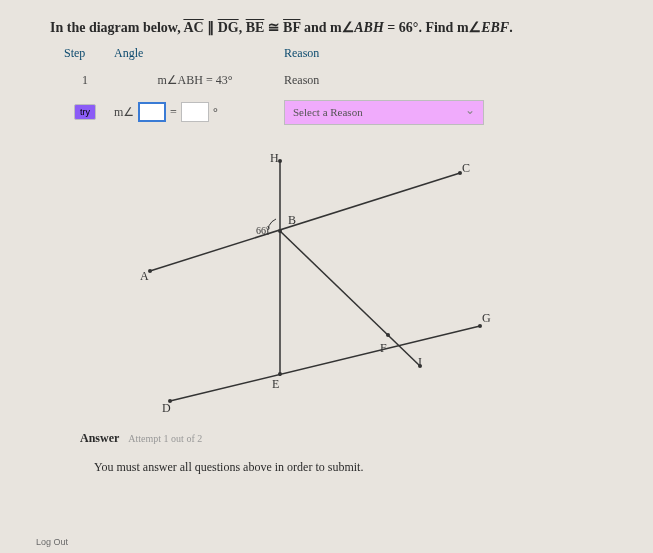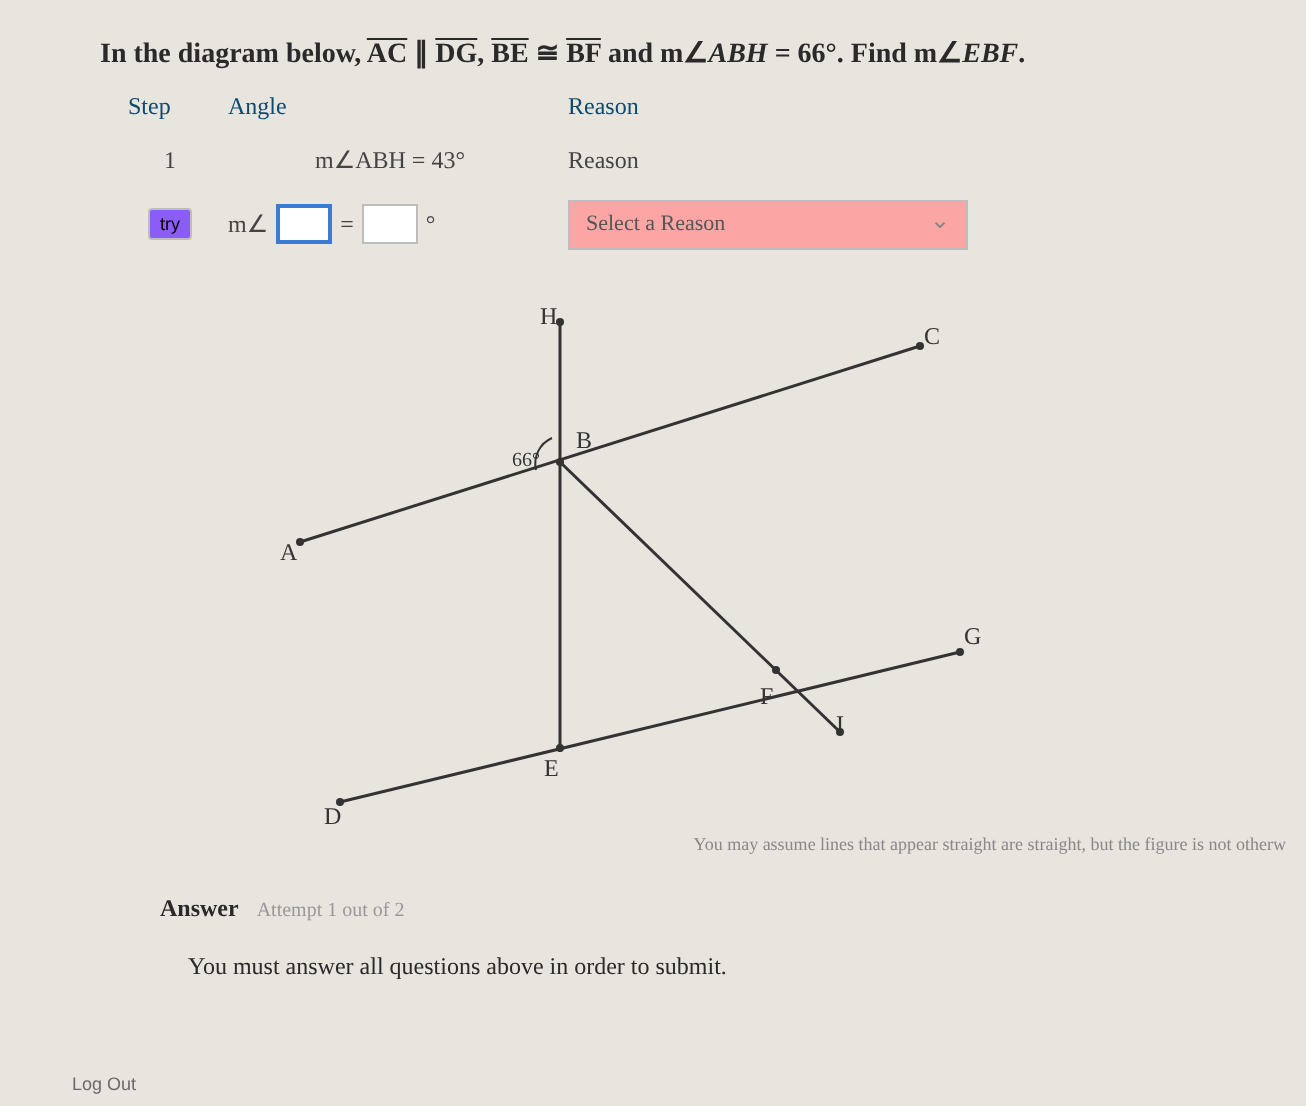--- a/index.html
+++ b/index.html
@@ -48,21 +48,21 @@
   text-align: center;
 }
 .val-input {
   border: 1px solid #bdbdbd;
   background: #fff;
   width: 28px;
   height: 20px;
 }
 .reason-select {
   border: 1px solid #bdbdbd;
-  background: #fca5a5;
+  background: #f0abfc;
   font-size: 11px;
   color:#555;
   padding: 4px 26px 4px 8px;
   position: relative;
   display:inline-flex;
   align-items:center;
   width: 200px;
   height: 25px;
   justify-content: flex-start;
 }
@@ -172,21 +172,20 @@
     <span class="pt-label" style="left:352px; top:10px;">C</span>
     <span class="pt-label" style="left:52px; top:250px;">D</span>
     <span class="pt-label" style="left:162px; top:226px;">E</span>
     <span class="pt-label" style="left:270px; top:190px;">F</span>
     <span class="pt-label" style="left:372px; top:160px;">G</span>
     <span class="pt-label" style="left:160px; top:0px;">H</span>
     <span class="pt-label" style="left:308px; top:204px;">I</span>
     <span class="pt-label" style="left:146px; top:74px; font-size:10px;">66°</span>
   </div>
 
-  <div class="footnote">You may assume lines that appear straight are straight, but the figure is not otherw</div>
 
   <div class="answer-line">
     <b>Answer</b>
     <span class="att">Attempt 1 out of 2</span>
   </div>
 
   <div class="submit-note">You must answer all questions above in order to submit.</div>
 
 </div>
 

